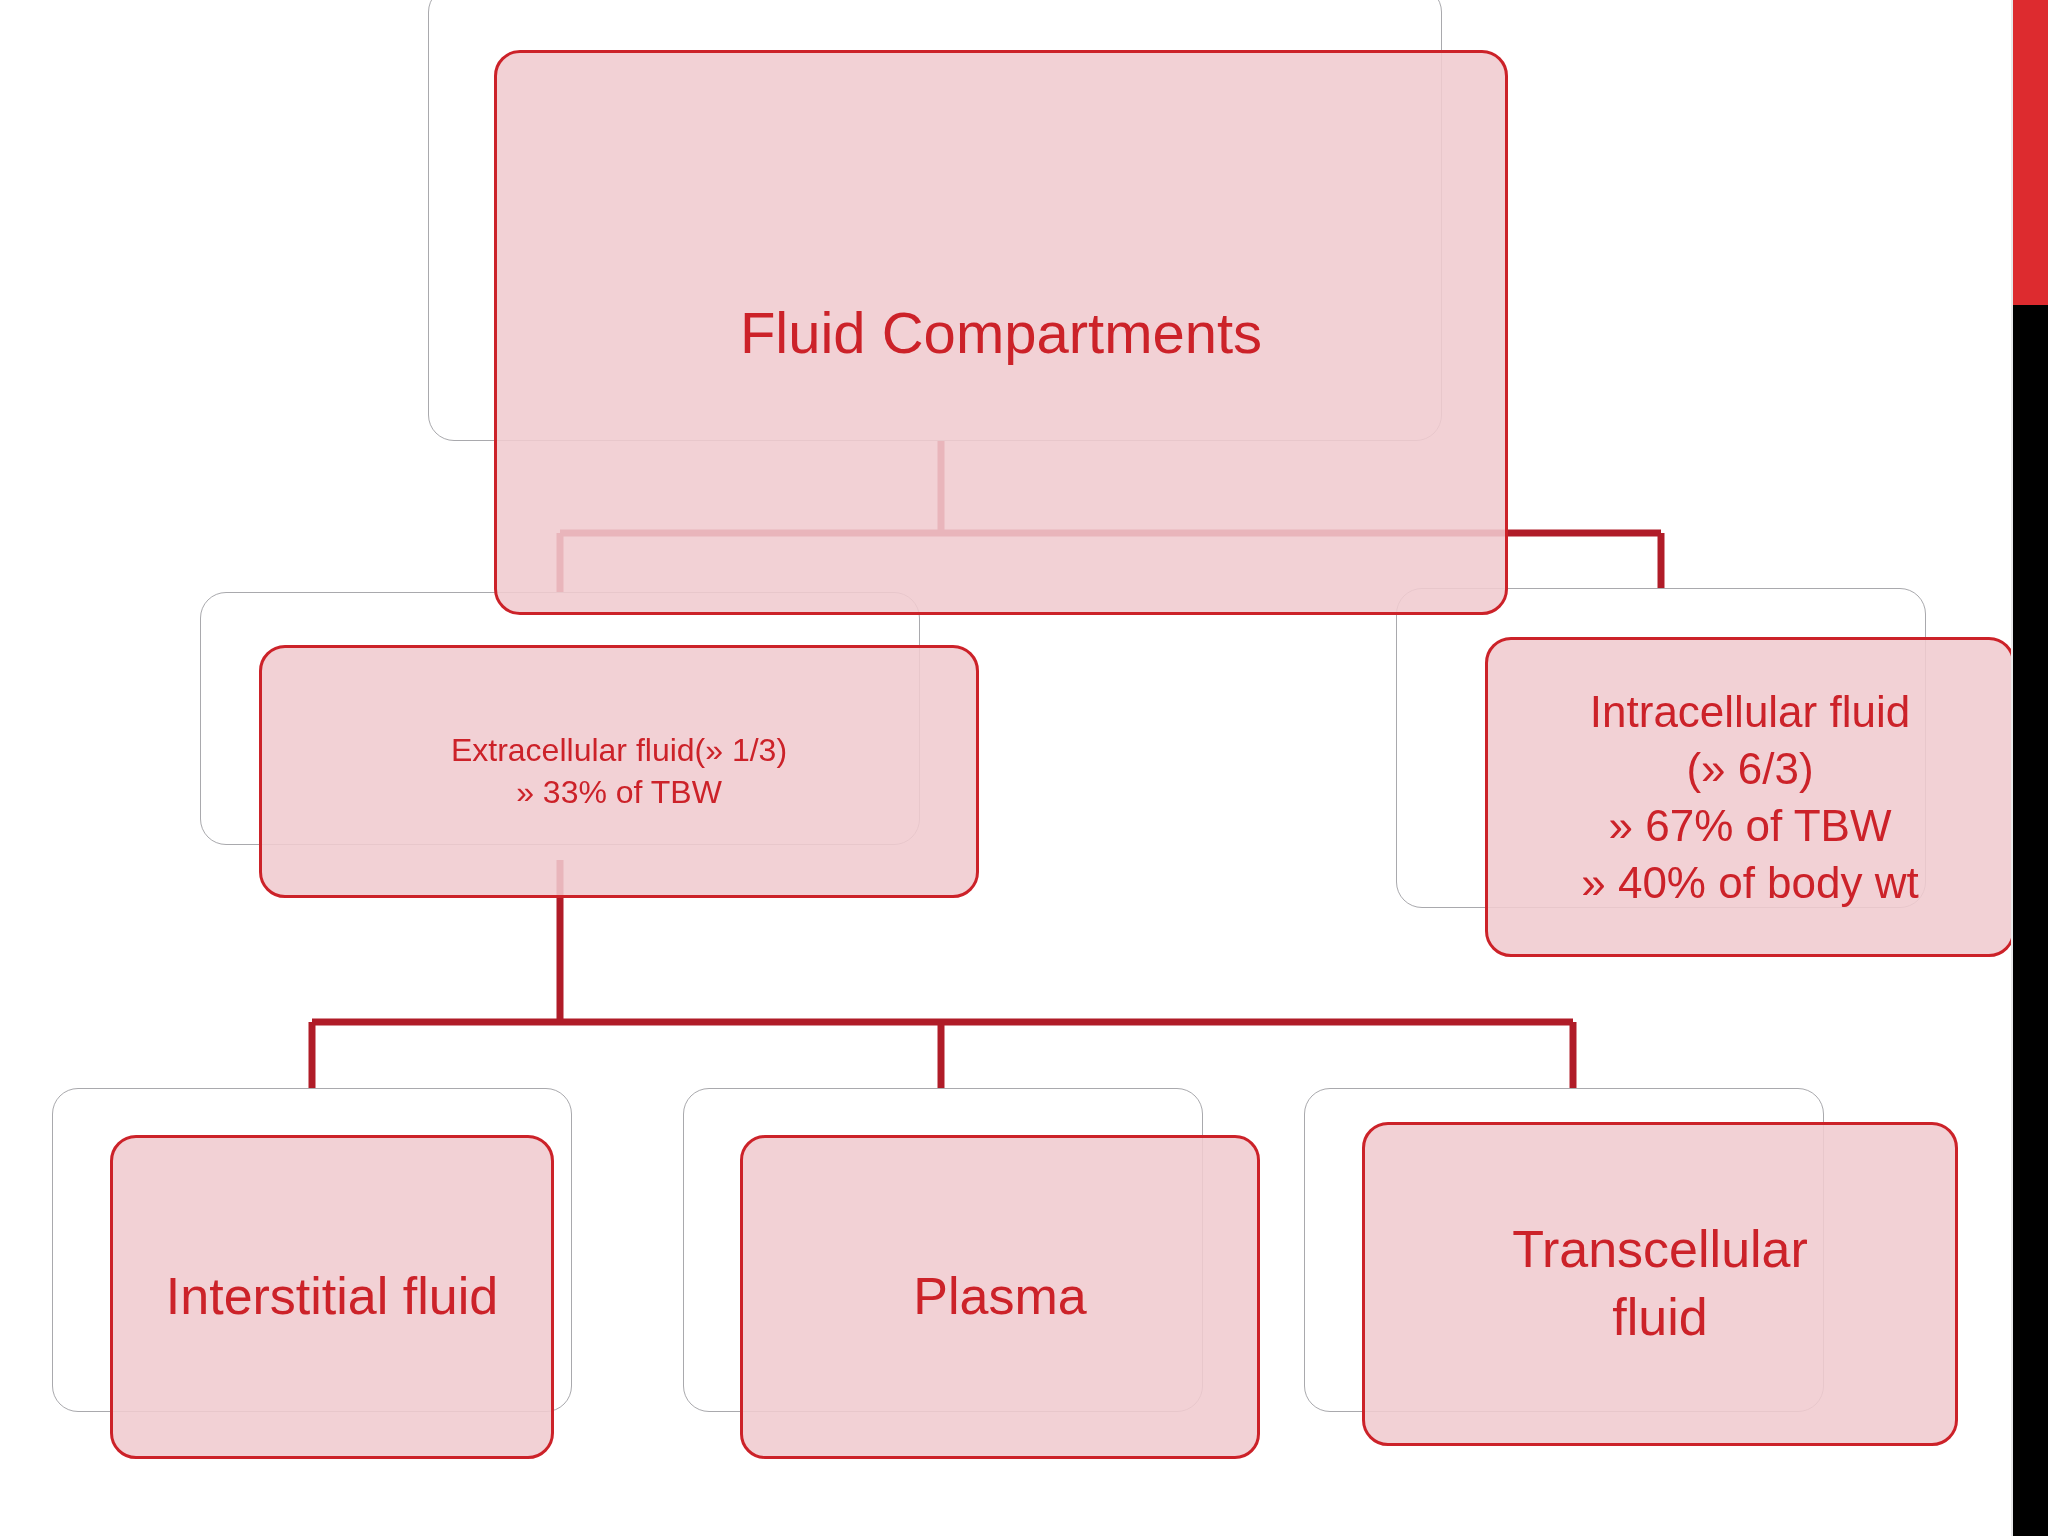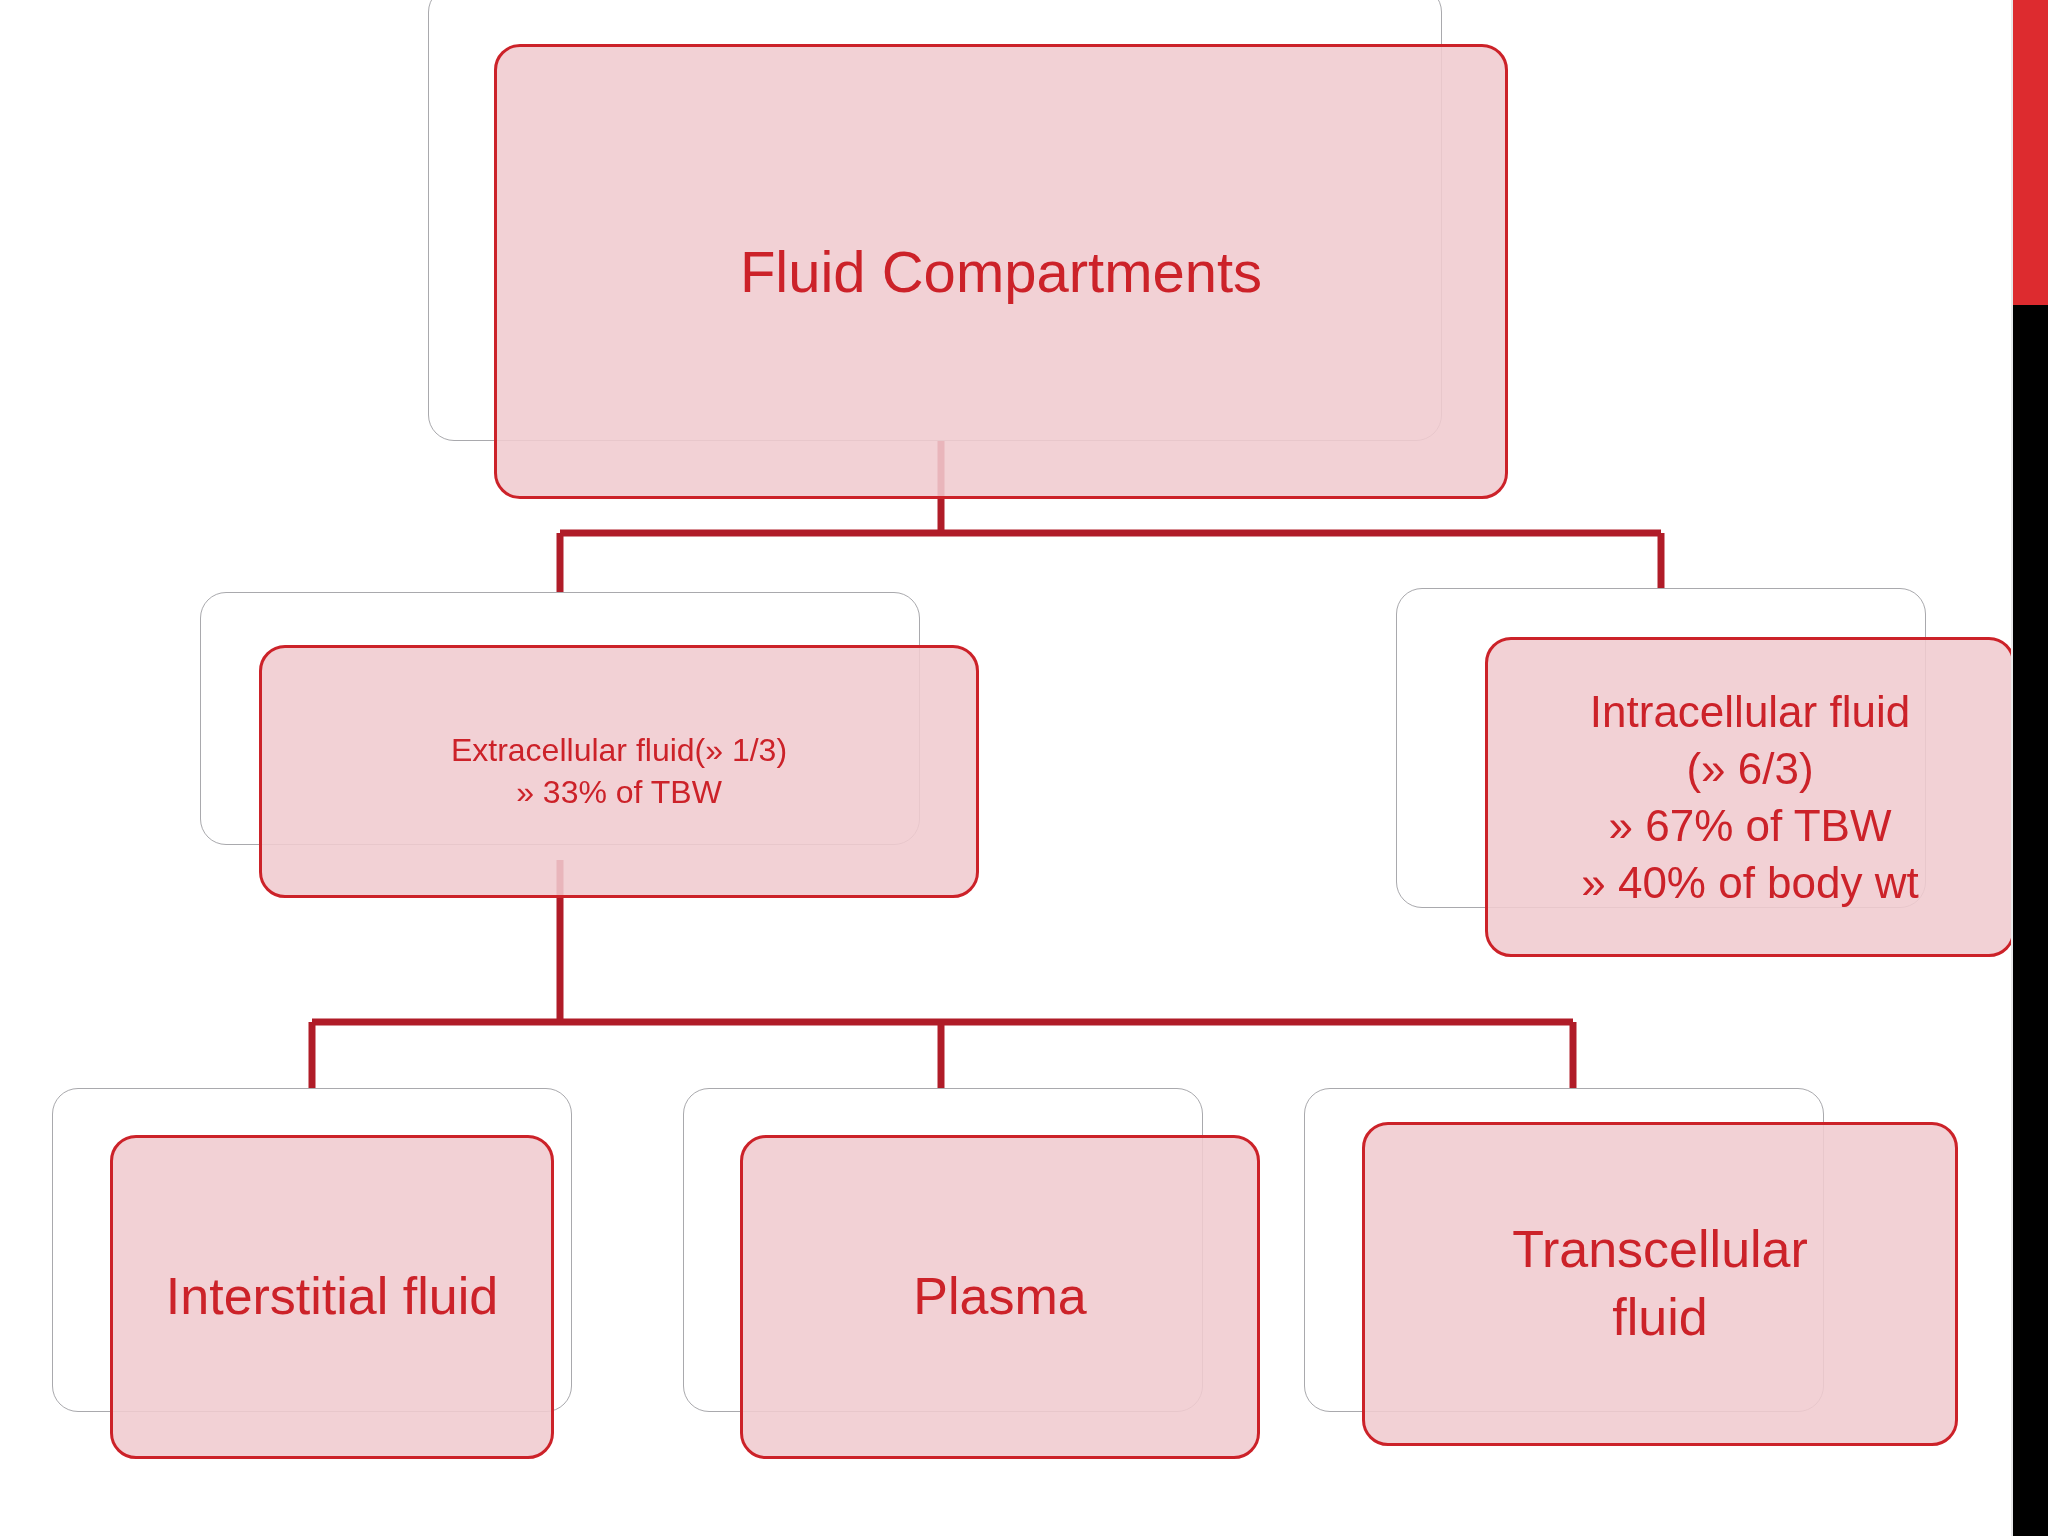--- a/index.html
+++ b/index.html
@@ -126,21 +126,21 @@
   <div class="ghost" style="left:200px; top:592px; width:720px; height:253px;"></div>
 
   <div class="ghost" style="left:1396px; top:588px; width:530px; height:320px;"></div>
 
   <div class="ghost" style="left:52px; top:1088px; width:520px; height:324px;"></div>
 
   <div class="ghost" style="left:683px; top:1088px; width:520px; height:324px;"></div>
 
   <div class="ghost" style="left:1304px; top:1088px; width:520px; height:324px;"></div>
 
-  <div class="node" id="node-root" style="left:494px; top:44px; width:1014px; height:455px;">
+  <div class="node" id="node-root" style="left:494px; top:50px; width:1014px; height:565px;">
     <span class="lines">
       <span class="ln">Fluid Compartments</span>
     </span>
   </div>
 
   <div class="node" id="node-ecf" style="left:259px; top:645px; width:720px; height:253px;">
     <span class="lines">
       <span class="ln">Extracellular fluid(» 1/3)</span>
       <span class="ln">» 33% of TBW</span>
     </span>
@@ -154,21 +154,21 @@
       <span class="ln">» 40% of body wt</span>
     </span>
   </div>
 
   <div class="node" id="node-isf" style="left:110px; top:1135px; width:444px; height:324px;">
     <span class="lines">
       <span class="ln">Interstitial fluid</span>
     </span>
   </div>
 
-  <div class="node" id="node-plasma" style="left:740px; top:1135px; width:520px; height:324px;">
+  <div class="node" id="node-plasma" style="left:740px; top:1135px; width:520px; height:324px;border-radius:25px;">
     <span class="lines">
       <span class="ln">Plasma</span>
     </span>
   </div>
 
   <div class="node" id="node-tcf" style="left:1362px; top:1122px; width:596px; height:324px;">
     <span class="lines">
       <span class="ln">Transcellular</span>
       <span class="ln">fluid</span>
     </span>

